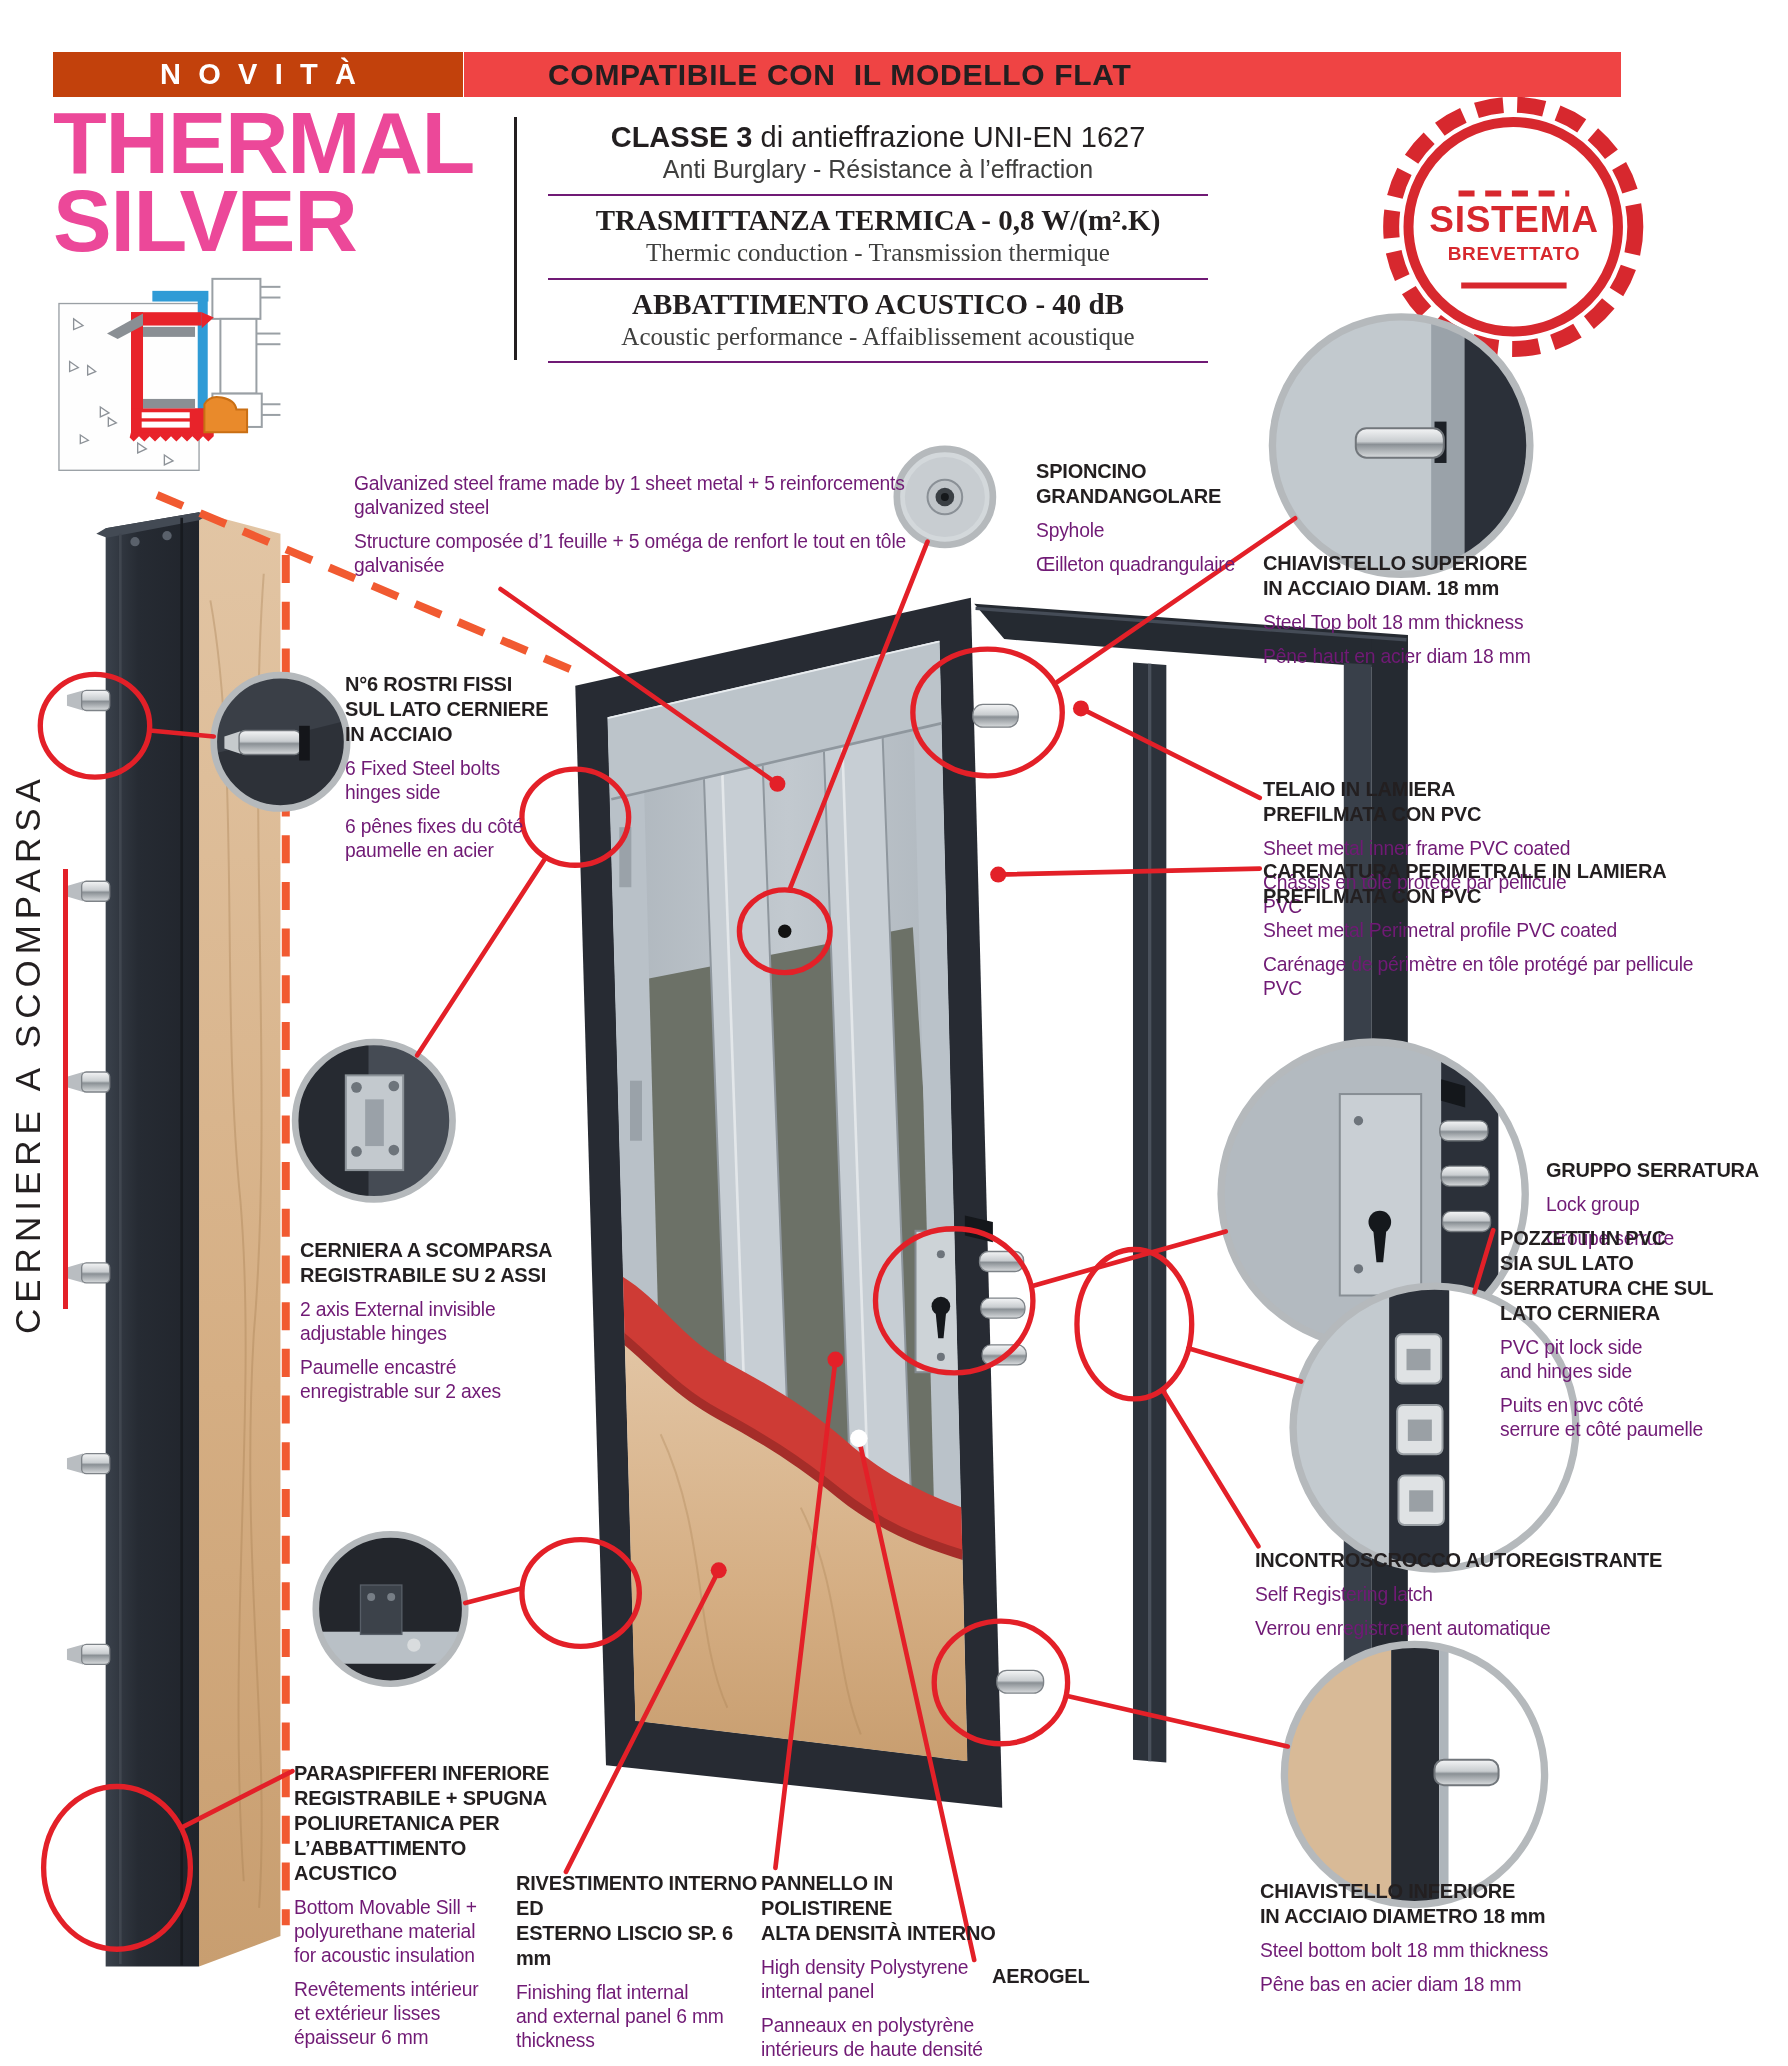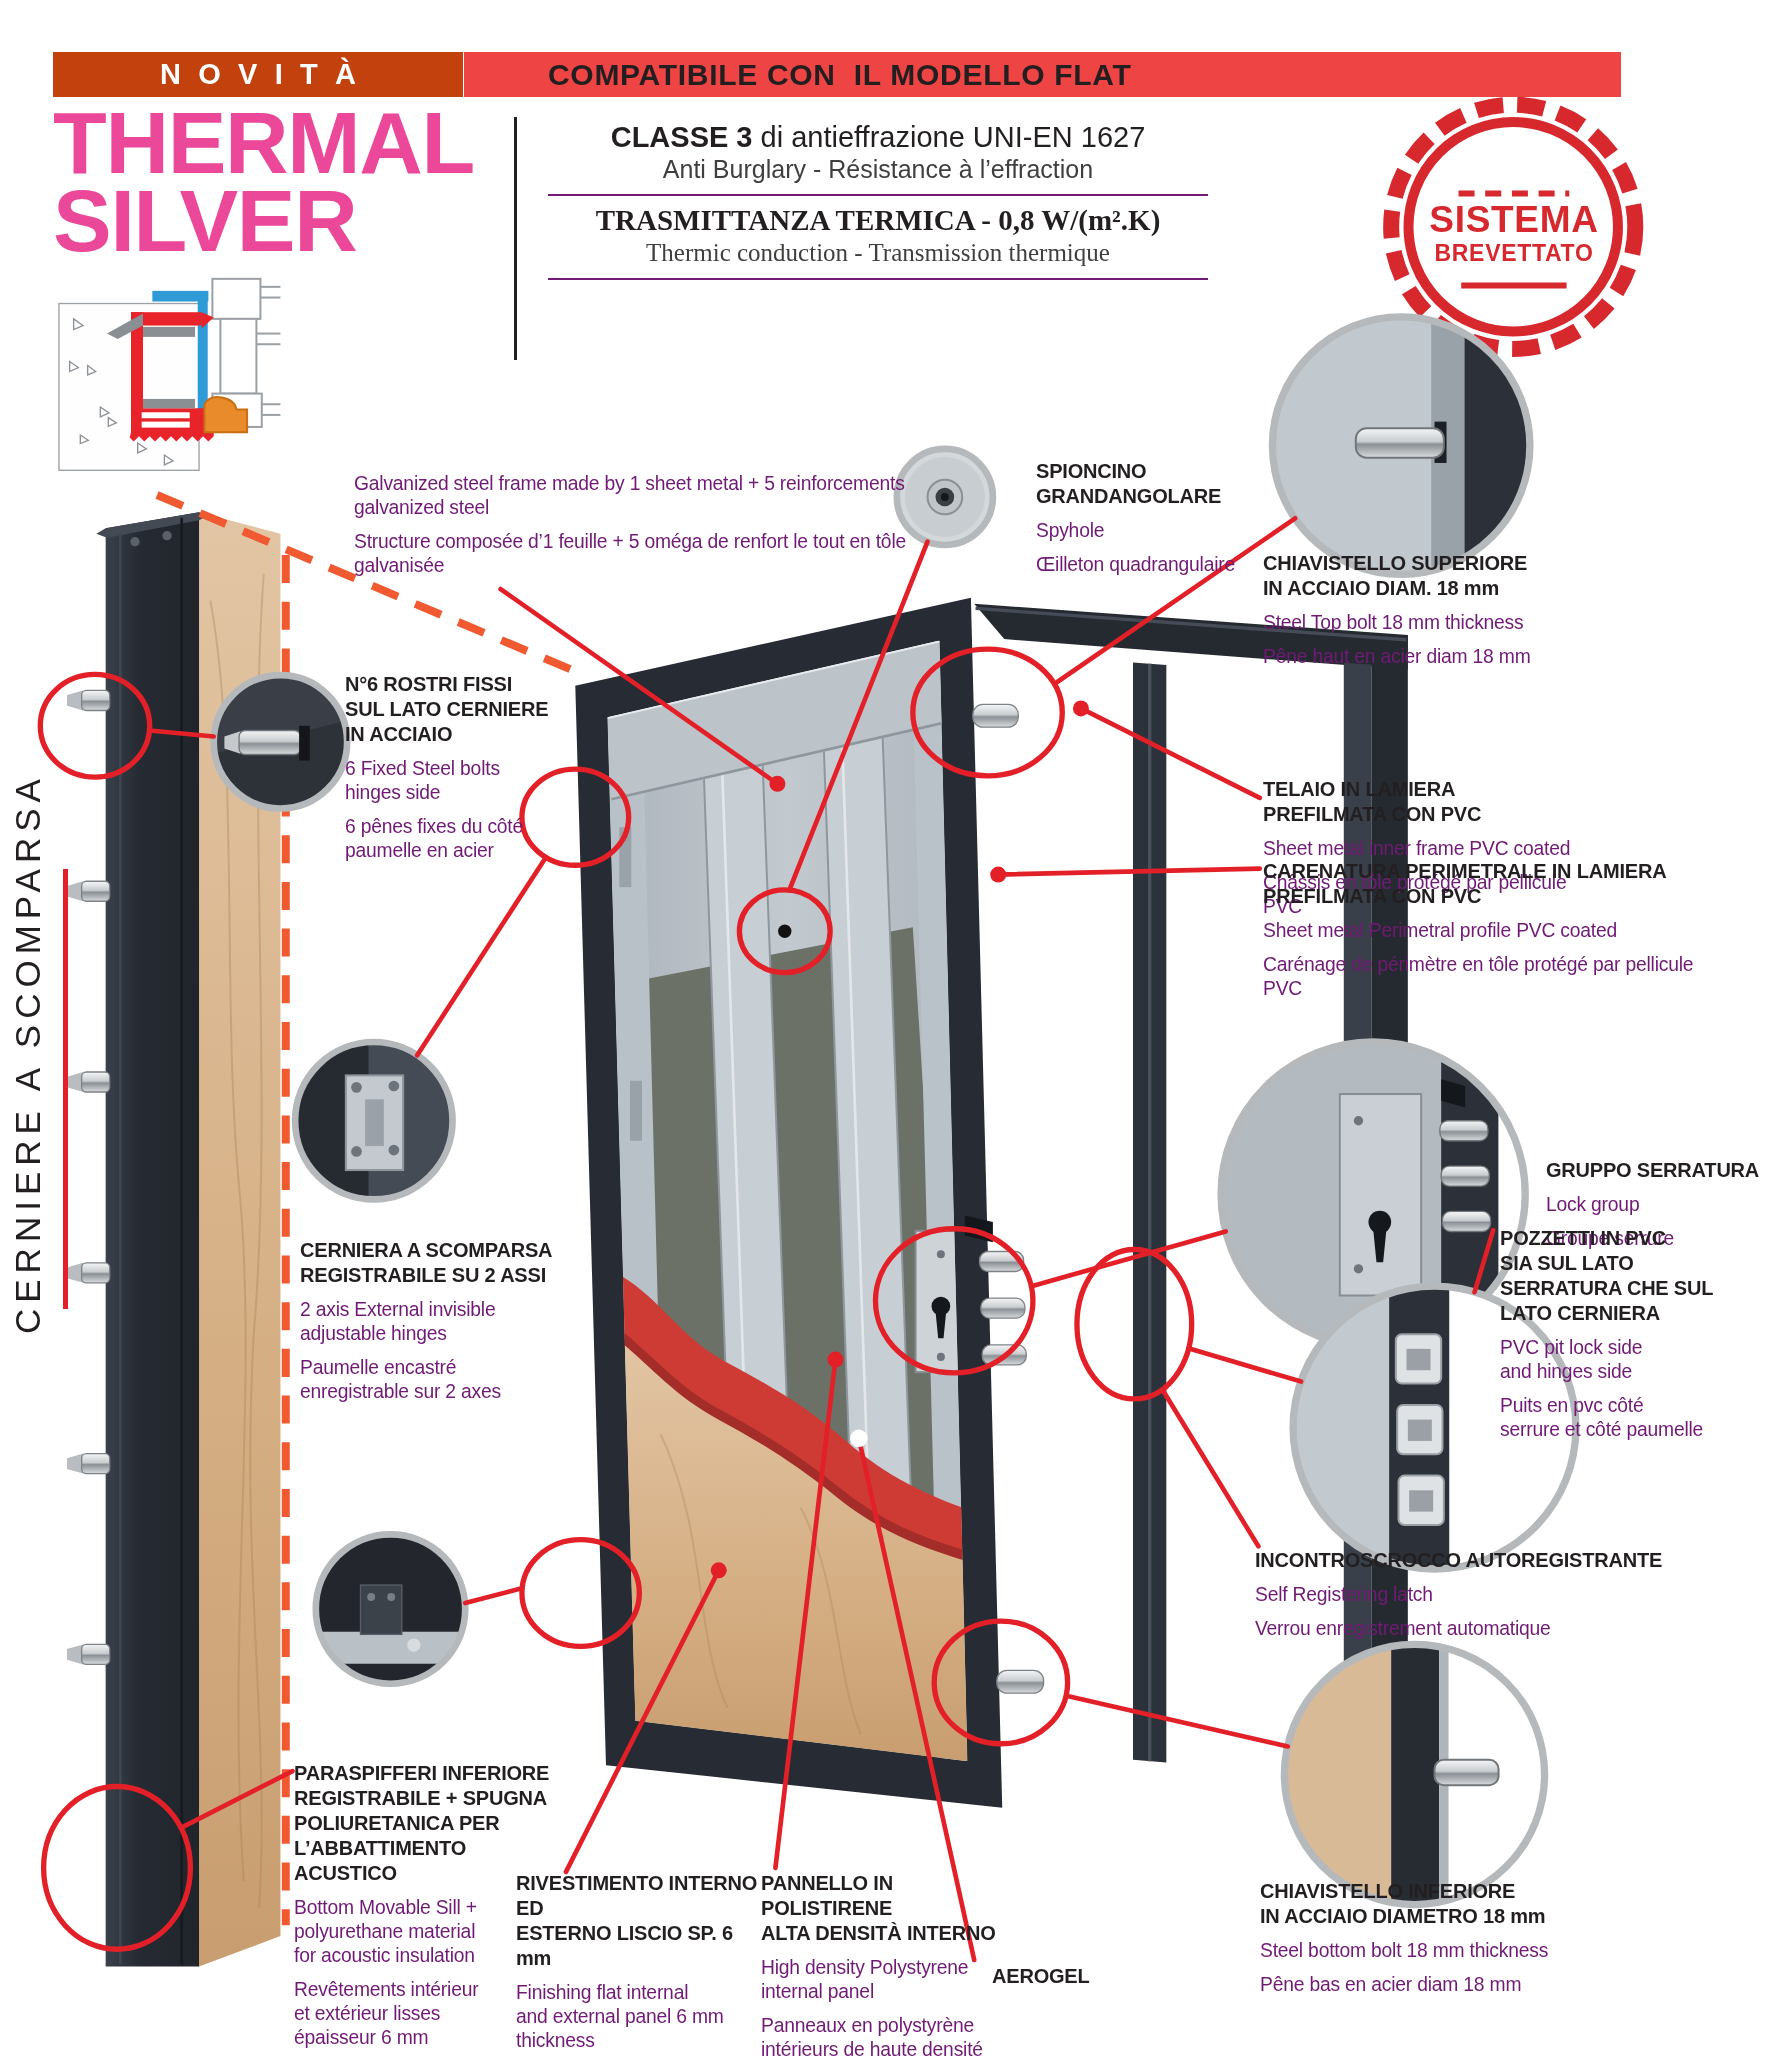--- a/index.html
+++ b/index.html
@@ -17,21 +17,21 @@
   .vdivider{left:514px;top:117px;width:2.7px;height:243px;background:#231f20;}
   .specs{left:548px;top:117px;width:660px;}
   .spec-row{border-bottom:2px solid #701a75;padding:4px 0 9.3px 0;text-align:center;}
   .spec-row + .spec-row{padding-top:8px;font-family:Liberation Serif, serif;}
   .spec-title{font-size:29px;line-height:33px;}
   .spec-title .b{font-weight:bold;}
   .spec-sub{font-size:25px;line-height:31px;color:#3f3f3e;}
   
   .stamp-text{left:1420px;top:200px;width:188px;text-align:center;color:#d7282e;}
   .stamp-text .l1{font-size:37px;font-weight:bold;letter-spacing:0.7px;line-height:40px;}
-  .stamp-text .l2{font-size:23px;font-weight:bold;letter-spacing:0.7px;line-height:27px;}
+  .stamp-text .l2{font-size:19px;font-weight:bold;letter-spacing:0.7px;line-height:27px;}
   
   .side-label{left:8px;top:838px;height:496px;writing-mode:vertical-rl;transform:rotate(180deg);
               font-size:35px;letter-spacing:6px;color:#231f20;white-space:nowrap;}
   .side-line{left:63px;top:869px;width:4.7px;height:440px;background:#e32028;}
   
   .callout{position:absolute;}
   .prelines{white-space:pre-line;}
   .c-title{font-size:20px;font-weight:bold;line-height:25px;color:#231f20;letter-spacing:-0.2px;}
   .c-body{font-size:19.3px;line-height:24px;color:#701a75;margin-top:10px;letter-spacing:-0.2px;}
 </style>
@@ -410,20 +410,24 @@
 
   <div class="abs specs">
     <div class="spec-row">
       <div class="spec-title"><span class="b">CLASSE 3</span><span> di antieffrazione UNI-EN 1627</span></div>
       <div class="spec-sub">Anti Burglary - Résistance à l’effraction</div>
     </div>
     <div class="spec-row">
       <div class="spec-title"><span class="b">TRASMITTANZA TERMICA - 0,8 W/(m².K)</span><span></span></div>
       <div class="spec-sub">Thermic conduction - Transmission thermique</div>
     </div>
+    <div class="spec-row">
+      <div class="spec-title"><span class="b">ABBATTIMENTO ACUSTICO - 40 dB</span><span></span></div>
+      <div class="spec-sub">Acoustic performance - Affaiblissement acoustique</div>
+    </div>
   </div>
 
   <div class="abs stamp-text">
     <div class="l1">SISTEMA</div>
     <div class="l2">BREVETTATO</div>
   </div>
 
   <div class="abs side-label">CERNIERE A SCOMPARSA</div>
   <div class="abs side-line"></div>
 

